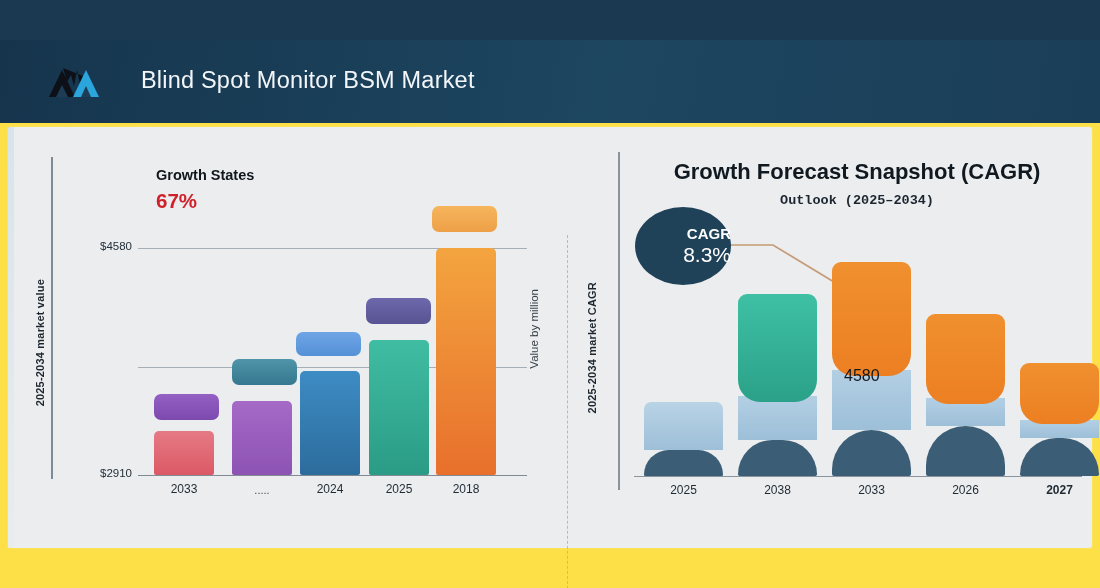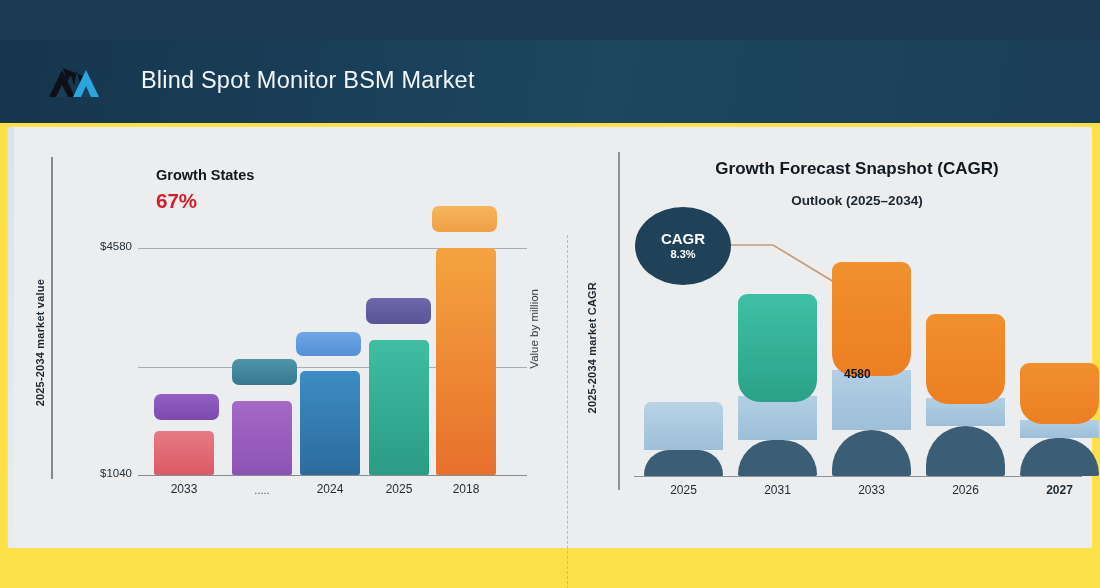--- a/index.html
+++ b/index.html
@@ -39,37 +39,37 @@
         writing-mode:vertical-rl;transform:rotate(180deg);white-space:nowrap;}
   .gridline{position:absolute;height:1px;background:#9aa3ab;opacity:.85;}
   .l-bar{position:absolute;bottom:0;border-radius:5px 5px 2px 2px;}
   .l-cap{position:absolute;border-radius:7px;}
   .l-xlab{position:absolute;font-size:12px;color:#1f2a33;text-align:center;
         white-space:nowrap;}
   .us-name{position:absolute;font-size:14.5px;font-weight:bold;color:#10161c;}
   .us-pct{position:absolute;font-size:20.5px;font-weight:bold;color:#d0212b;}
 
   
-  .r-title{position:absolute;font-size:17px;font-weight:bold;color:#101820;
+  .r-title{position:absolute;font-size:22px;font-weight:bold;color:#101820;
         white-space:nowrap;}
   .r-sub{position:absolute;font-size:13.5px;font-weight:bold;color:#1b2630;
-        white-space:nowrap;}
+        white-space:nowrap;font-family:Liberation Mono, monospace;}
   .r-baseline{position:absolute;height:1.4px;background:#8b949c;}
   .stack{position:absolute;bottom:0;}
   .seg{position:absolute;left:0;width:100%;}
   .seg-bottom{border-radius:0 0 3px 3px;}
   .seg-top{border-radius:7px 7px 0 0;}
   .r-xlab{position:absolute;font-size:12px;color:#1f2a33;text-align:center;
         white-space:nowrap;}
   .badge{position:absolute;border-radius:50%;
         background:#204259;display:flex;flex-direction:column;
-        align-items:center;justify-content:center;color:#fff;}
+        align-items:flex-end;justify-content:center;color:#fff;}
   .badge .b1{font-size:15px;font-weight:bold;line-height:1.12;}
-  .badge .b2{font-size:11px;font-weight:bold;line-height:1.12;}
-  .val-lbl{position:absolute;font-size:12px;font-weight:bold;color:#13181d;}
+  .badge .b2{font-size:21px;font-weight:normal;line-height:1.12;}
+  .val-lbl{position:absolute;font-size:16px;font-weight:normal;color:#13181d;}
 
   
   .footer{position:absolute;left:0;bottom:0;width:1100px;height:80px;}
 </style>
 </head>
 <body>
 
 <div class="stage">
 
   <div class="header">
@@ -95,21 +95,21 @@
 
       <div class="axis-title" style="left:26px;top:152px;">2025-2034 market value</div>
 
       <div class="side-title" style="left:520px;top:162px;">Value by million</div>
 
       <div class="gridline" style="left:130px;top:121px;width:389px;"></div>
       <div class="gridline" style="left:130px;top:240px;width:389px;"></div>
       <div class="gridline" style="left:130px;top:348px;width:389px;height:1.3px;background:#6f7982;"></div>
 
       <div style="position:absolute;left:60px;top:113px;width:64px;text-align:right;font-size:11.5px;color:#23303a;">$4580</div>
-      <div style="position:absolute;left:60px;top:340px;width:64px;text-align:right;font-size:11.5px;color:#23303a;">$1040</div>
+      <div style="position:absolute;left:60px;top:340px;width:64px;text-align:right;font-size:11.5px;color:#23303a;">$2910</div>
 
       <div class="us-name" style="left:148px;top:40px;">Growth States</div>
       <div class="us-pct" style="left:148px;top:62px;">67%</div>
 
       <div class="l-bar" style="left:146px;bottom:73px;width:60px;height:44px;
            background:linear-gradient(180deg,#e57a84,#dc5966);"></div>
       <div class="l-cap" style="left:146px;bottom:128px;width:65px;height:26px;
            background:linear-gradient(180deg,#9460c4,#7c49ae);"></div>
 
       <div class="l-bar" style="left:224px;bottom:73px;width:60px;height:74px;
@@ -177,21 +177,21 @@
         <div class="seg seg-top" style="bottom:72px;height:90px;background:linear-gradient(180deg,#f0902e,#ec7f22);border-radius:9px 9px 22px 22px;"></div>
       </div>
 
       <div class="stack" style="left:444px;bottom:72px;width:79px;height:113px;">
         <div class="seg seg-bottom" style="bottom:0;height:38px;background:#3b5d75;border-radius:42px 42px 2px 2px;"></div>
         <div class="seg" style="bottom:38px;height:18px;background:linear-gradient(180deg,#b3cfe4,#9dbfd8);"></div>
         <div class="seg seg-top" style="bottom:52px;height:61px;background:linear-gradient(180deg,#f0902e,#ec7f22);border-radius:9px 9px 22px 22px;"></div>
       </div>
 
       <div class="r-xlab" style="left:68px;top:356px;width:79px;">2025</div>
-      <div class="r-xlab" style="left:162px;top:356px;width:79px;">2031</div>
+      <div class="r-xlab" style="left:162px;top:356px;width:79px;">2038</div>
       <div class="r-xlab" style="left:256px;top:356px;width:79px;">2033</div>
       <div class="r-xlab" style="left:350px;top:356px;width:79px;">2026</div>
       <div class="r-xlab" style="left:444px;top:356px;width:79px;font-weight:bold;">2027</div>
 
       <div class="badge" style="left:59px;top:80px;width:96px;height:78px;">
         <span class="b1">CAGR</span>
         <span class="b2">8.3%</span>
       </div>
     </div>
   </div>

